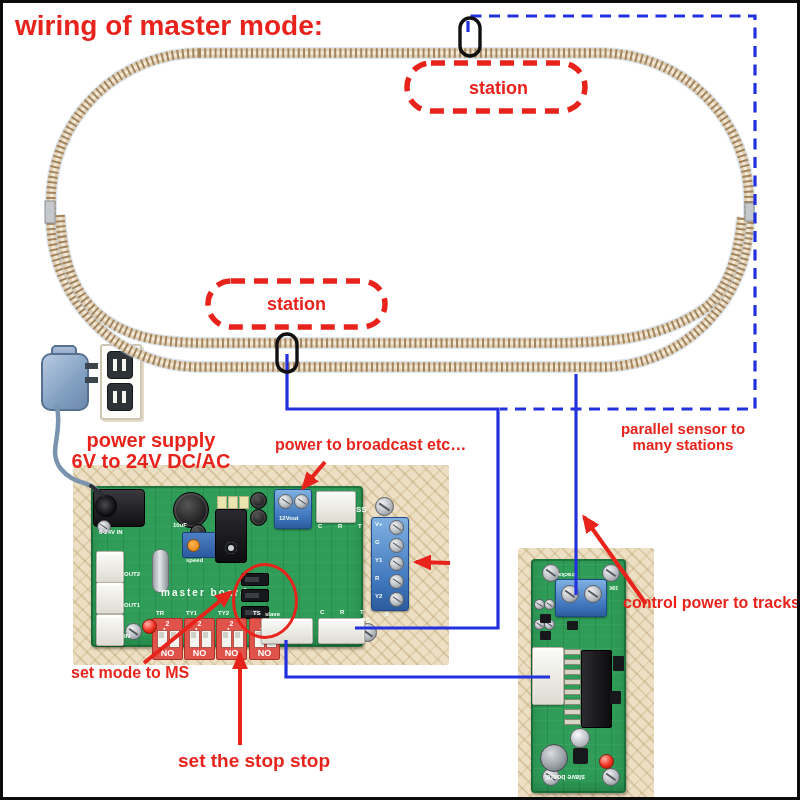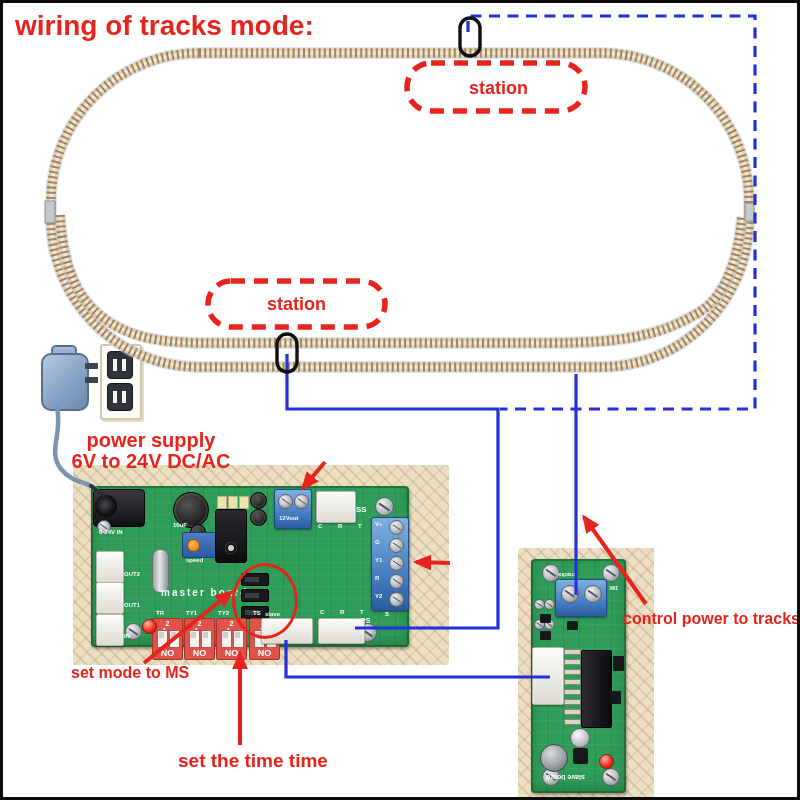--- a/index.html
+++ b/index.html
@@ -70,21 +70,21 @@
   .flip{transform:rotate(180deg);}
   .sock{position:absolute;width:24px;height:26px;background:#2e3338;border-radius:4px;border:1px solid #15181b;}
   .sock i{position:absolute;top:7px;width:4px;height:12px;background:#f5f5f2;}
 </style>
 </head>
 <body>
 
 <div class="canvas">
 
   <div class="photo" style="left:70px;top:462px;width:376px;height:200px;">
-    <div class="pcb" style="left:18px;top:21px;width:318px;height:161px;">
+    <div class="pcb" style="left:18px;top:21px;width:272px;height:161px;">
 
       <div class="abs" style="left:2px;top:3px;width:50px;height:36px;background:linear-gradient(180deg,#3a3a3e,#101013);border-radius:4px;border:1px solid #000;"></div>
       <div class="abs" style="left:4px;top:9px;width:22px;height:22px;border-radius:50%;background:radial-gradient(circle at 45% 45%, #4a4a50, #0a0a0c 65%);"></div>
       <div class="screw" style="left:6px;top:34px;width:12px;height:12px;"></div>
       <div class="silk" style="left:8px;top:43px;font-size:6px;">6-24V IN</div>
 
       <div class="cap" style="left:82px;top:6px;width:34px;height:34px;"></div>
       <div class="cap" style="left:159px;top:6px;width:15px;height:15px;"></div>
       <div class="cap" style="left:159px;top:23px;width:15px;height:15px;"></div>
       <div class="abs" style="left:126px;top:10px;width:8px;height:11px;background:#eae4ae;border:1px solid #b9b183;"></div>
@@ -285,32 +285,37 @@
 
     <g stroke="#e8231c" stroke-width="4" fill="none">
       <line x1="322" y1="459" x2="300" y2="485" marker-end="url(#ah)"></line>
       <line x1="447" y1="560" x2="413" y2="559" marker-end="url(#ah)"></line>
       <line x1="643" y1="601" x2="581" y2="514" marker-end="url(#ah)"></line>
       <line x1="141" y1="660" x2="228" y2="589" marker-end="url(#ah)"></line>
       <line x1="237" y1="742" x2="237" y2="651" marker-end="url(#ah)"></line>
     </g>
   </svg>
 
-  <div class="red-label page-title">wiring of tracks mode:</div>
+  <div class="red-label page-title">wiring of master mode:</div>
 
   <div class="red-label" style="left:466px;top:76px;font-size:18px;">station</div>
   <div class="red-label" style="left:264px;top:292px;font-size:18px;">station</div>
 
   <div class="red-label center" style="left:57px;top:427px;width:182px;font-size:20px;">
     <div>power supply</div>
     <div>6V to 24V DC/AC</div>
   </div>
 
-
-
-
-  <div class="red-label" style="left:620px;top:592px;font-size:16px;margin-top:16px;">control power to tracks</div>
+  <div class="red-label" style="left:272px;top:434px;font-size:16px;">power to broadcast etc…</div>
+
+
+  <div class="red-label center" style="left:610px;top:418px;width:140px;font-size:15px;">
+    <div>parallel sensor to</div>
+    <div>many stations</div>
+  </div>
+
+  <div class="red-label" style="left:620px;top:592px;font-size:16px;">control power to tracks</div>
 
   <div class="red-label" style="left:68px;top:662px;font-size:16px;">set mode to MS</div>
 
-  <div class="red-label" style="left:175px;top:748px;font-size:19px;">set the time time</div>
+  <div class="red-label" style="left:175px;top:748px;font-size:19px;">set the stop stop</div>
 
 </div>
 
 </body></html>

